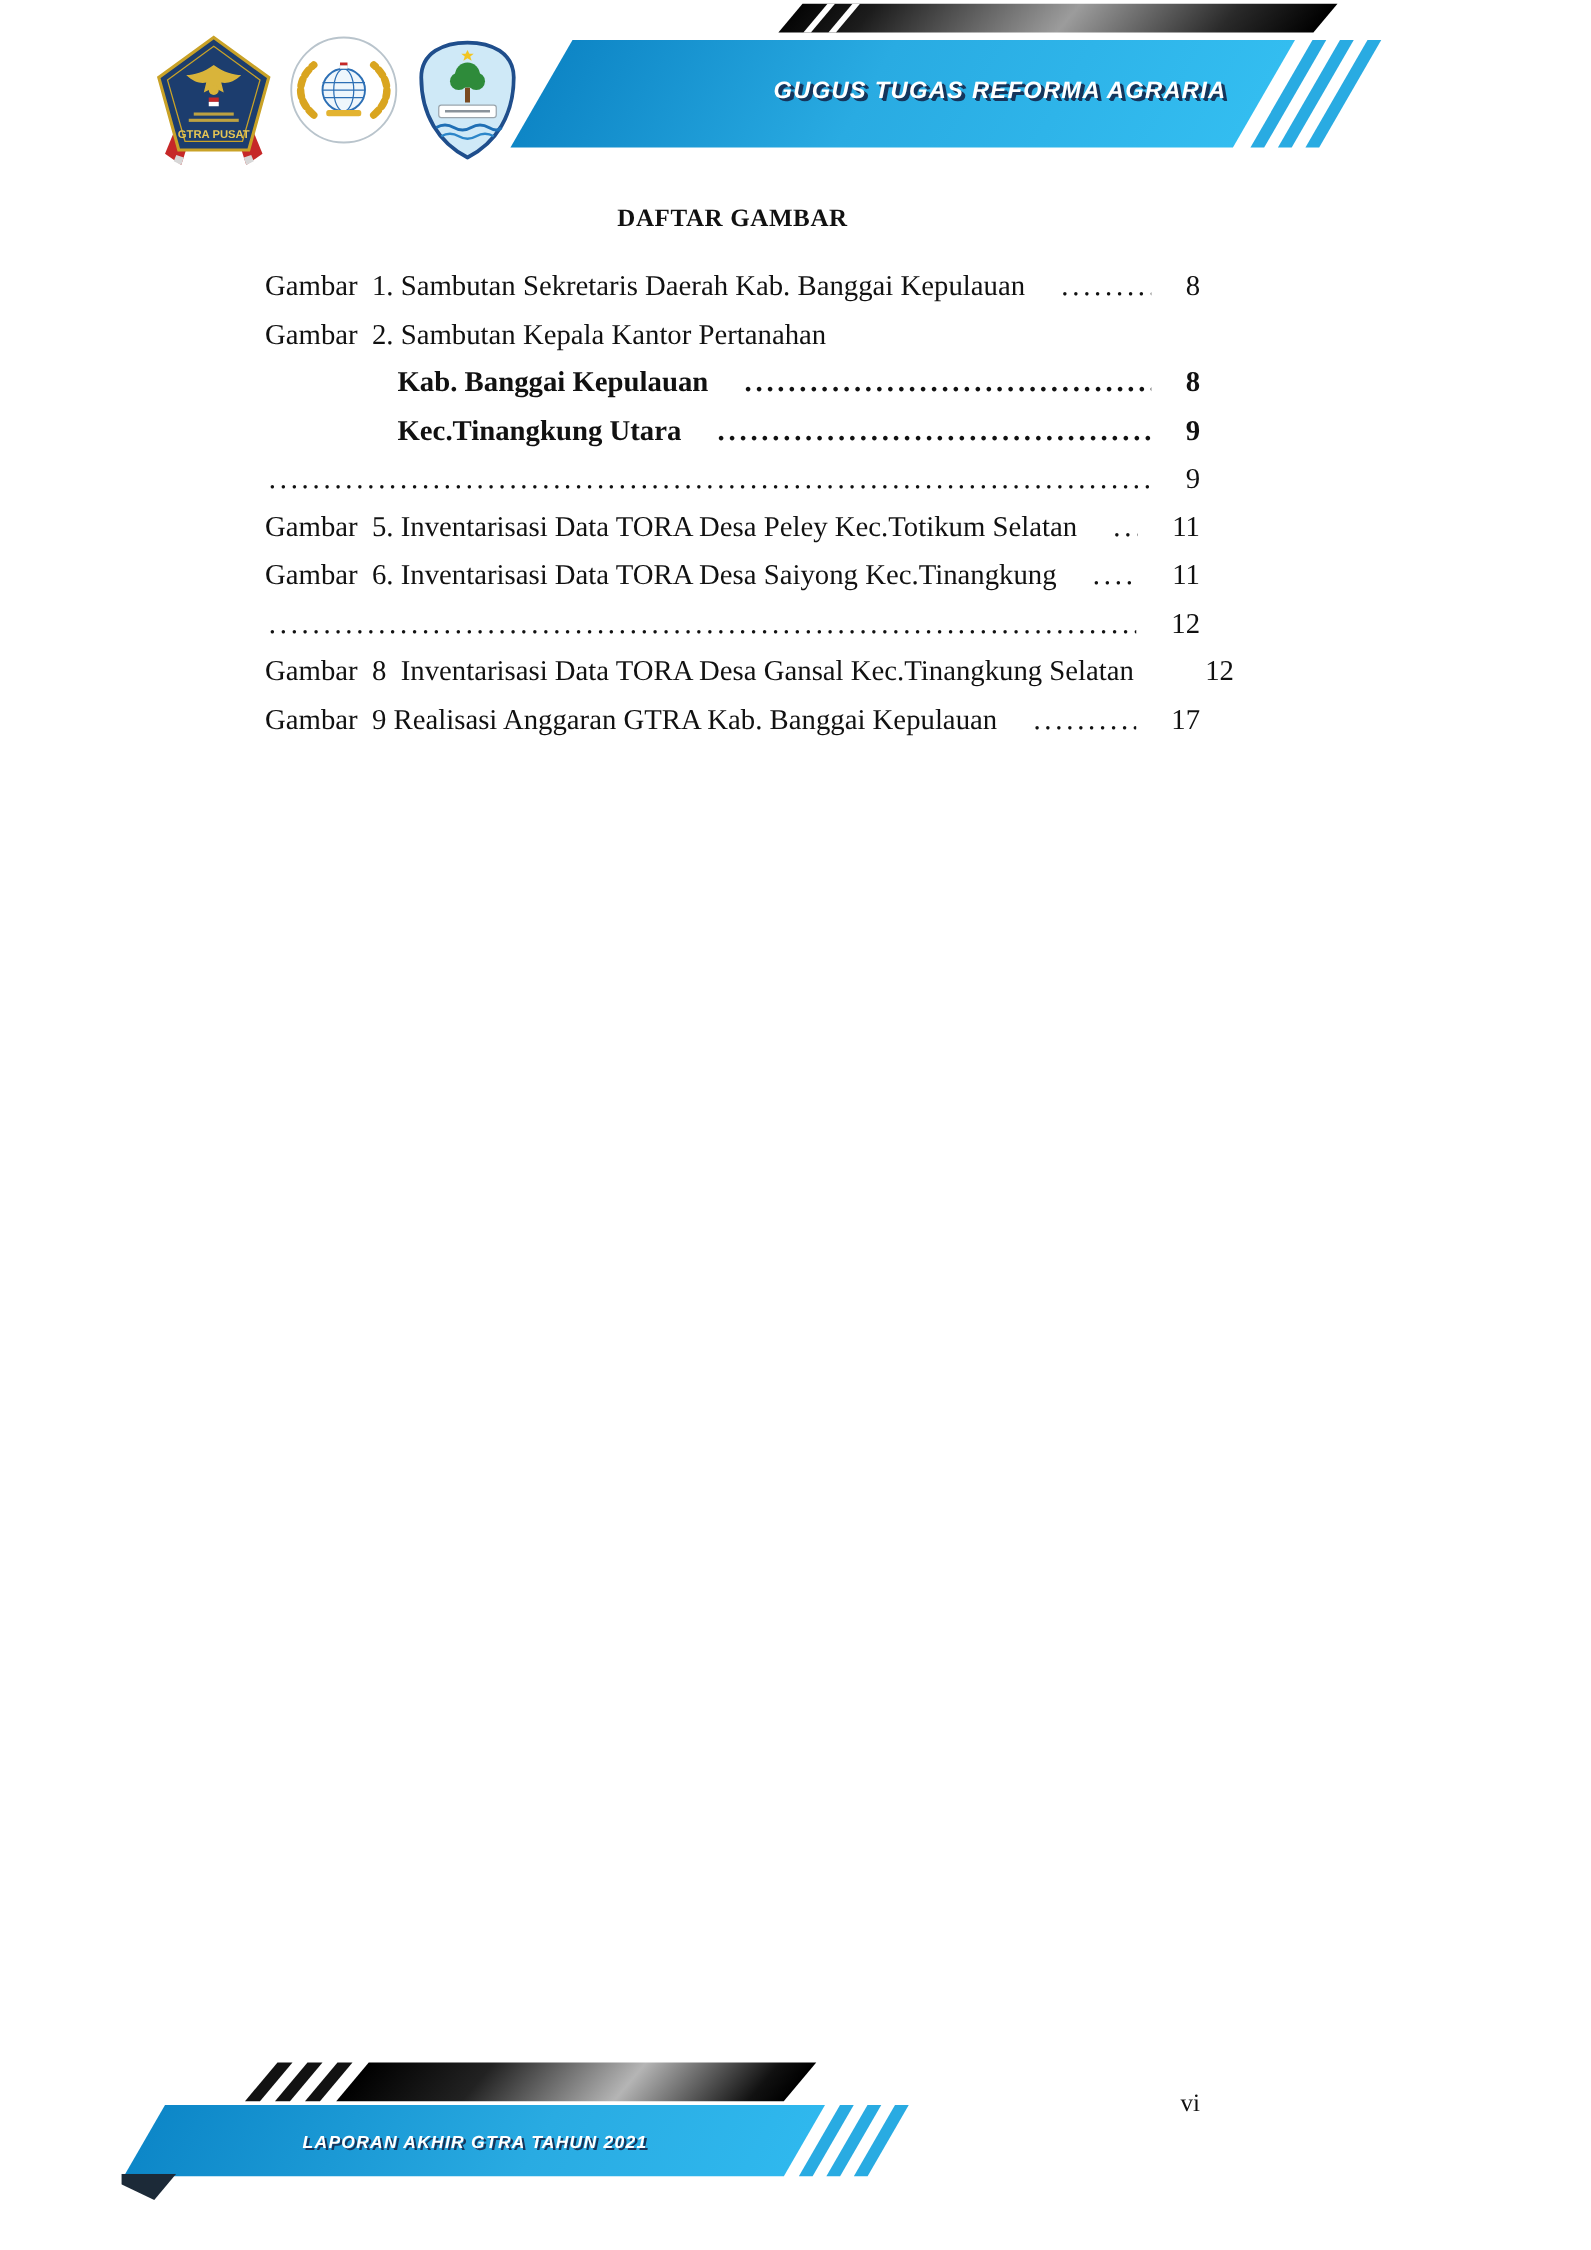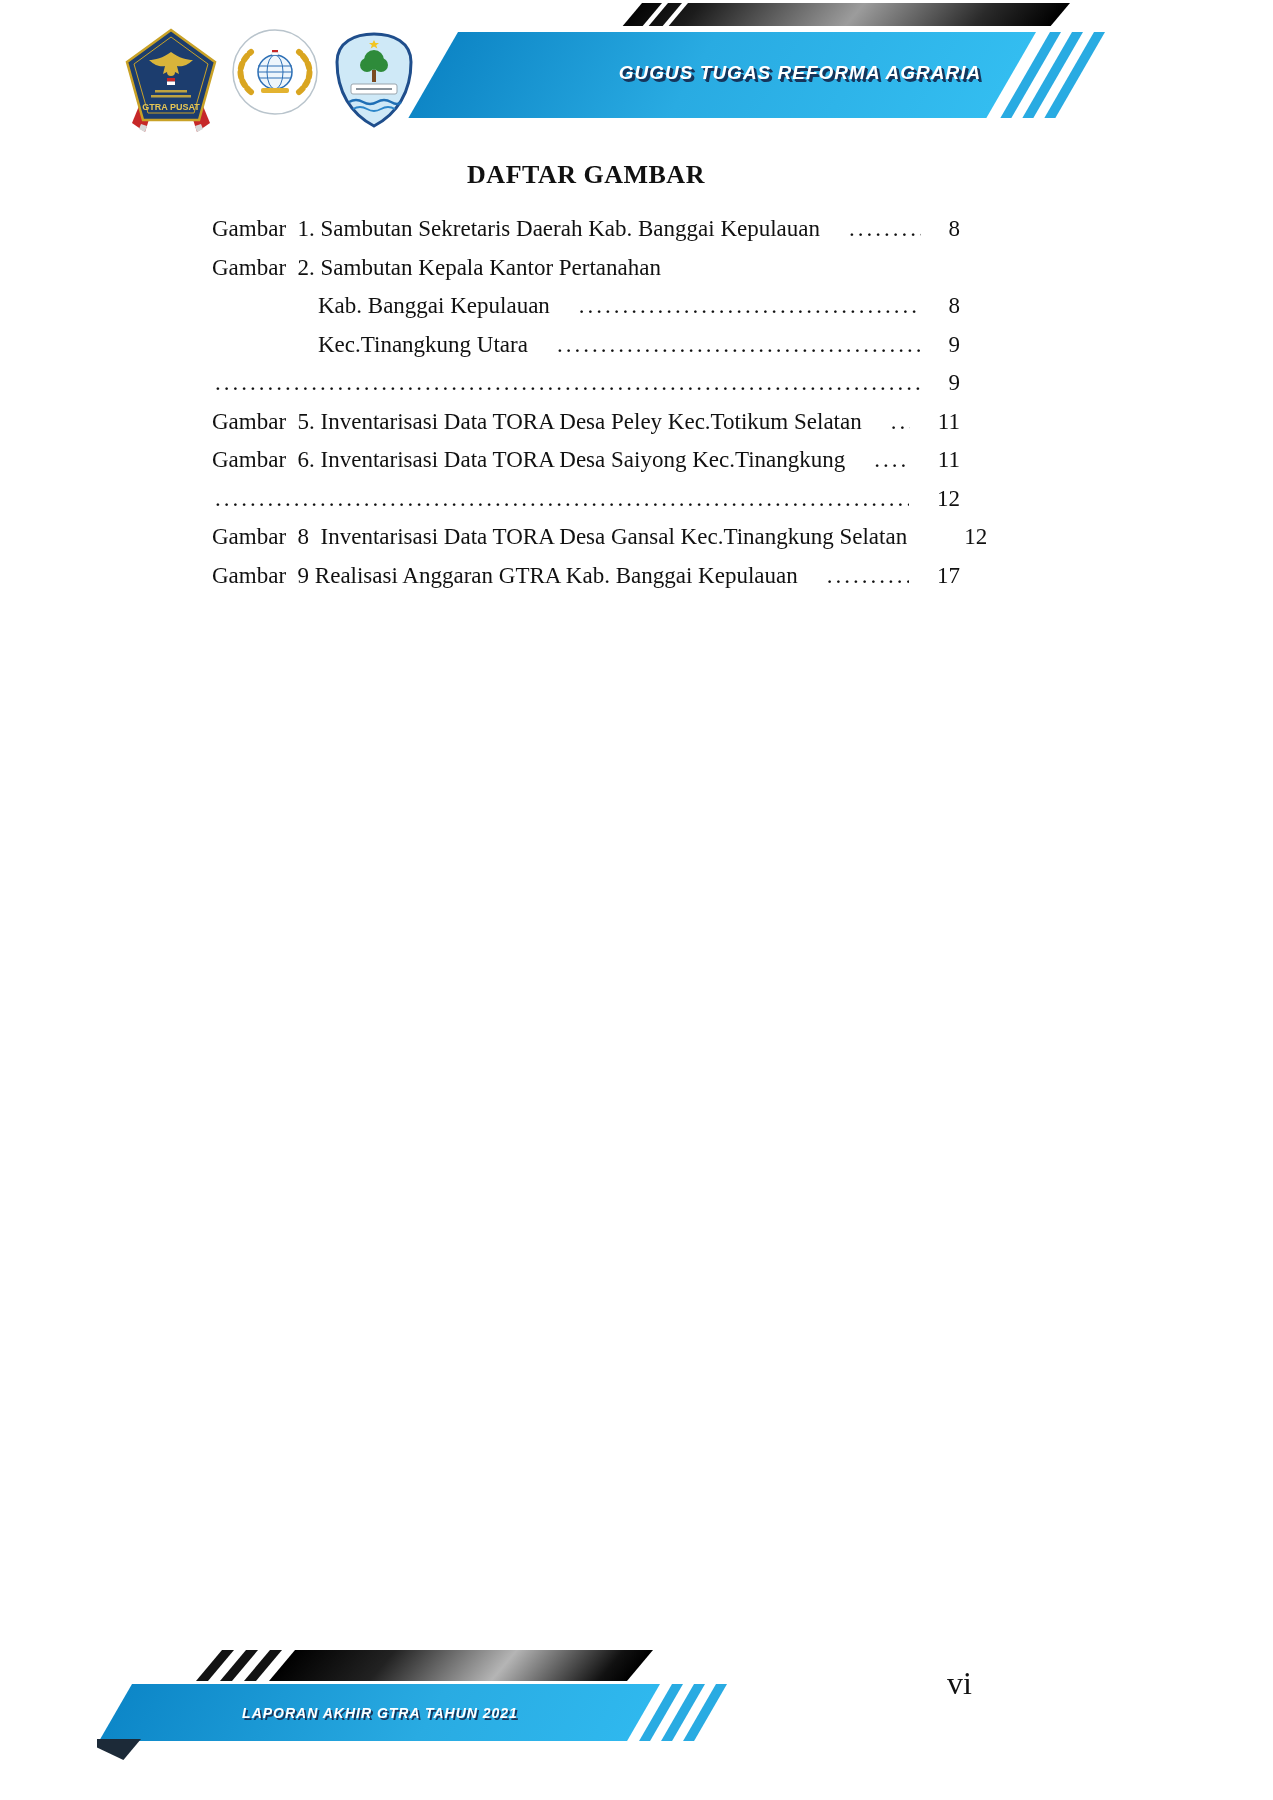--- a/index.html
+++ b/index.html
@@ -33,24 +33,24 @@
   .hdr-text{
     position:absolute;top:56px;left:610px;width:380px;text-align:center;
     font-family:"Liberation Sans",sans-serif;font-weight:bold;font-style:italic;
     font-size:19px;line-height:34px;letter-spacing:1px;color:#fff;
     text-shadow:2px 2px 0 var(--text-shadow-navy),3px 3px 0 var(--text-shadow-navy);
     white-space:nowrap;
   }
 
   
   .content{position:absolute;left:212px;top:158px;width:748px;}
-  .title{text-align:center;font-size:26px;font-weight:bold;letter-spacing:.5px;line-height:34px;margin:0;}
+  .title{text-align:center;font-size:20px;font-weight:bold;letter-spacing:.5px;line-height:34px;margin:0;}
   .toc{margin-top:18px;}
   .toc-line{display:flex;font-size:23px;line-height:38.5px;white-space:pre;gap:26px;}
-  .toc-line.indent{padding-left:106px;}
+  .toc-line.indent{padding-left:106px;font-weight:bold;}
   .toc-text{flex:0 0 auto;}
   .dots{flex:1 1 0;min-width:0;overflow:hidden;letter-spacing:3px;margin-left:3px;}
   .dots::after{content:"................................................................................................................................................................................";}
   .toc-page{flex:0 0 auto;margin-left:2px;}
 
   
   .ftr-slash{position:absolute;top:1650px;width:12px;height:31px;transform:skewX(-40deg);transform-origin:0 0;background:#121212;}
   .ftr-black{
     position:absolute;top:1650px;left:295px;width:358px;height:31px;
     transform:skewX(-40deg);transform-origin:0 0;
@@ -68,21 +68,21 @@
   .ftr-fold{
     position:absolute;top:1739px;left:97px;width:44px;height:21px;background:#1c2a38;
     clip-path:polygon(0 0,100% 0,60% 100%,0 40%);
   }
   .ftr-text{
     position:absolute;top:1700px;left:170px;width:420px;text-align:center;
     font-family:"Liberation Sans",sans-serif;font-weight:bold;font-style:italic;
     font-size:14px;line-height:27px;letter-spacing:1px;color:#fff;
     text-shadow:2px 2px 0 var(--text-shadow-navy);white-space:nowrap;
   }
-  .page-num-wrap{position:absolute;left:224px;top:1668px;width:748px;text-align:right;font-size:32px;line-height:30px;}
+  .page-num-wrap{position:absolute;left:212px;top:1668px;width:748px;text-align:right;font-size:20px;line-height:30px;}
 </style>
 </head>
 <body>
 
 <div class="page" style="--banner-blue: #29ABE2; --banner-blue-dark: #0E86C6; --text-shadow-navy: #16365C;">
 
   <div class="logo-row">
 
     <svg width="92" height="106" viewBox="0 0 92 106">
       <polygon points="14,78 27,82 20,104 7,95" fill="#c62828"></polygon>

